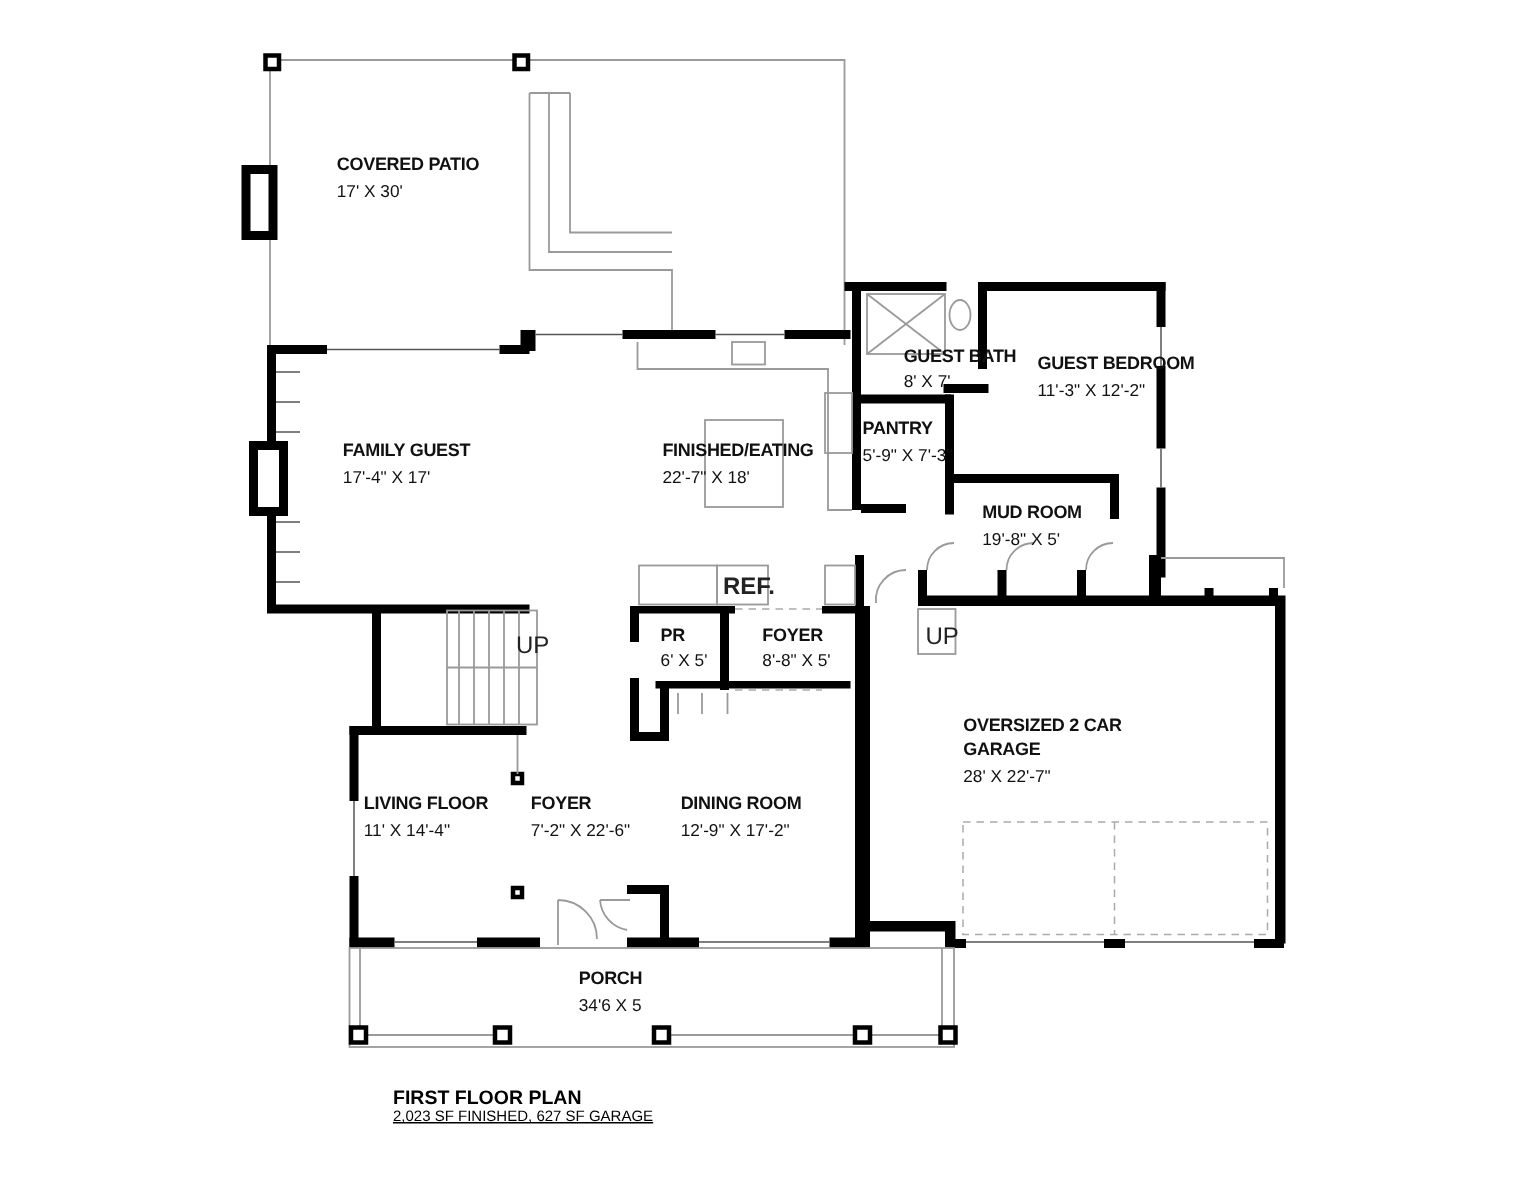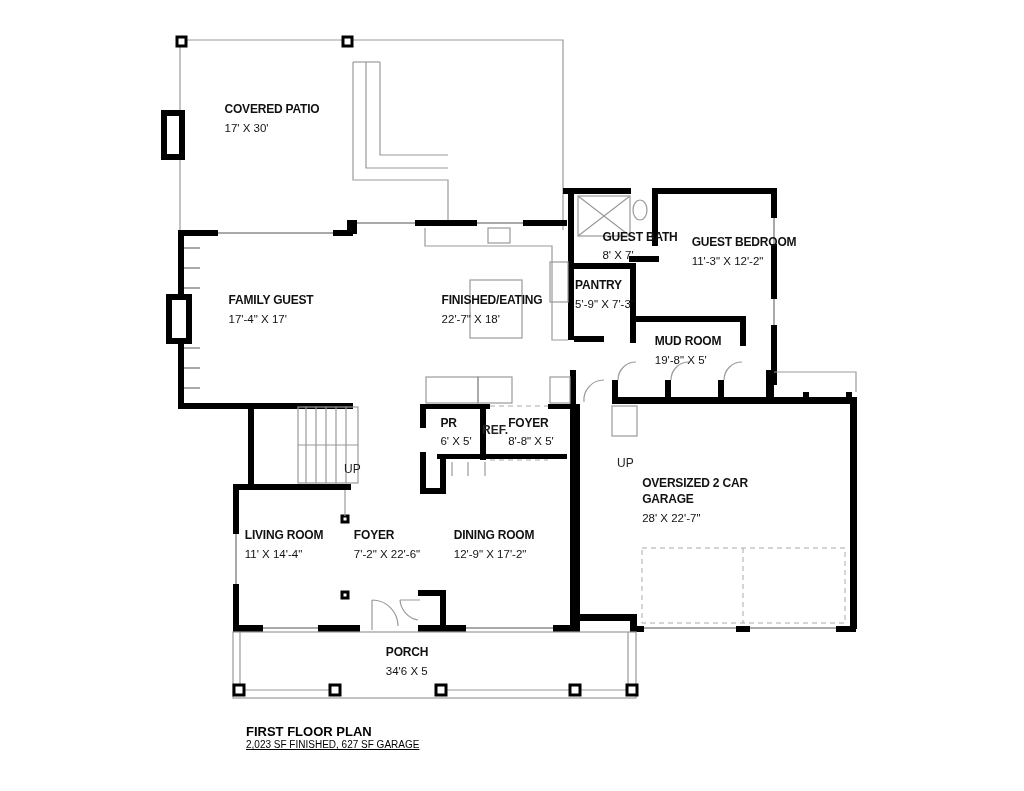--- a/index.html
+++ b/index.html
@@ -6,22 +6,22 @@
   body { width: 1024px; height: 791px; position: relative; overflow: hidden; font-family: "Liberation Sans", sans-serif; }
   #plan { position: absolute; left: 0; top: 0; width: 1024px; height: 791px; }
   .wall { fill: #000; }
   .thin { stroke: #9a9a9a; stroke-width: 1.2; fill: none; }
   .thin-dark { stroke: #555; stroke-width: 1; fill: none; }
   .dash { stroke: #aaa; stroke-width: 1; fill: none; stroke-dasharray: 5 4; }
   .post { fill: #fff; stroke: #000; stroke-width: 3; }
   .lbl { position: absolute; text-align: left; color: #111; white-space: nowrap; transform: translateX(-50%); }
   .lbl .name { font-size: 12px; font-weight: bold; letter-spacing: -0.2px; display: block; line-height: 14px; }
   .lbl .dim { font-size: 11.5px; display: block; margin-top: 6px; line-height: 13px; }
-  .small { font-size: 12px; font-weight: bold; position: absolute; color: #222; margin-top: 40px; }
-  #title-block { position: absolute; left: 246px; top: 724px; }
+  .small { font-size: 16px; font-weight: bold; position: absolute; color: #222; }
+  #title-block { position: absolute; left: 262px; top: 724px; }
   #title-block .t { font-size: 13px; font-weight: bold; display: block; line-height: 15px; }
   #title-block .s { font-size: 10px; display: block; line-height: 12px; text-decoration: underline; }
 </style>
 </head>
 <body>
 
 <svg id="plan" viewBox="0 0 1024 791" xmlns="http://www.w3.org/2000/svg">
 
   <g>
     <polyline class="thin" points="180,40 563,40 563,230"></polyline>
@@ -224,21 +224,21 @@
 <div class="lbl" style="left:531px; top:416px;">
   <span class="name">FOYER</span>
   <span class="dim" style="margin-top:5px;">8'-8" X 5'</span>
 </div>
 <div class="lbl" style="left:695px; top:476px;">
   <span class="name">OVERSIZED 2 CAR</span>
   <span class="name" style="margin-top:2px;">GARAGE</span>
   <span class="dim">28' X 22'-7"</span>
 </div>
 <div class="lbl" style="left:284px; top:528px;">
-  <span class="name">LIVING ROOM</span>
+  <span class="name">LIVING FLOOR</span>
   <span class="dim">11' X 14'-4"</span>
 </div>
 <div class="lbl" style="left:387px; top:528px;">
   <span class="name">FOYER</span>
   <span class="dim">7'-2" X 22'-6"</span>
 </div>
 <div class="lbl" style="left:494px; top:528px;">
   <span class="name">DINING ROOM</span>
   <span class="dim">12'-9" X 17'-2"</span>
 </div>

